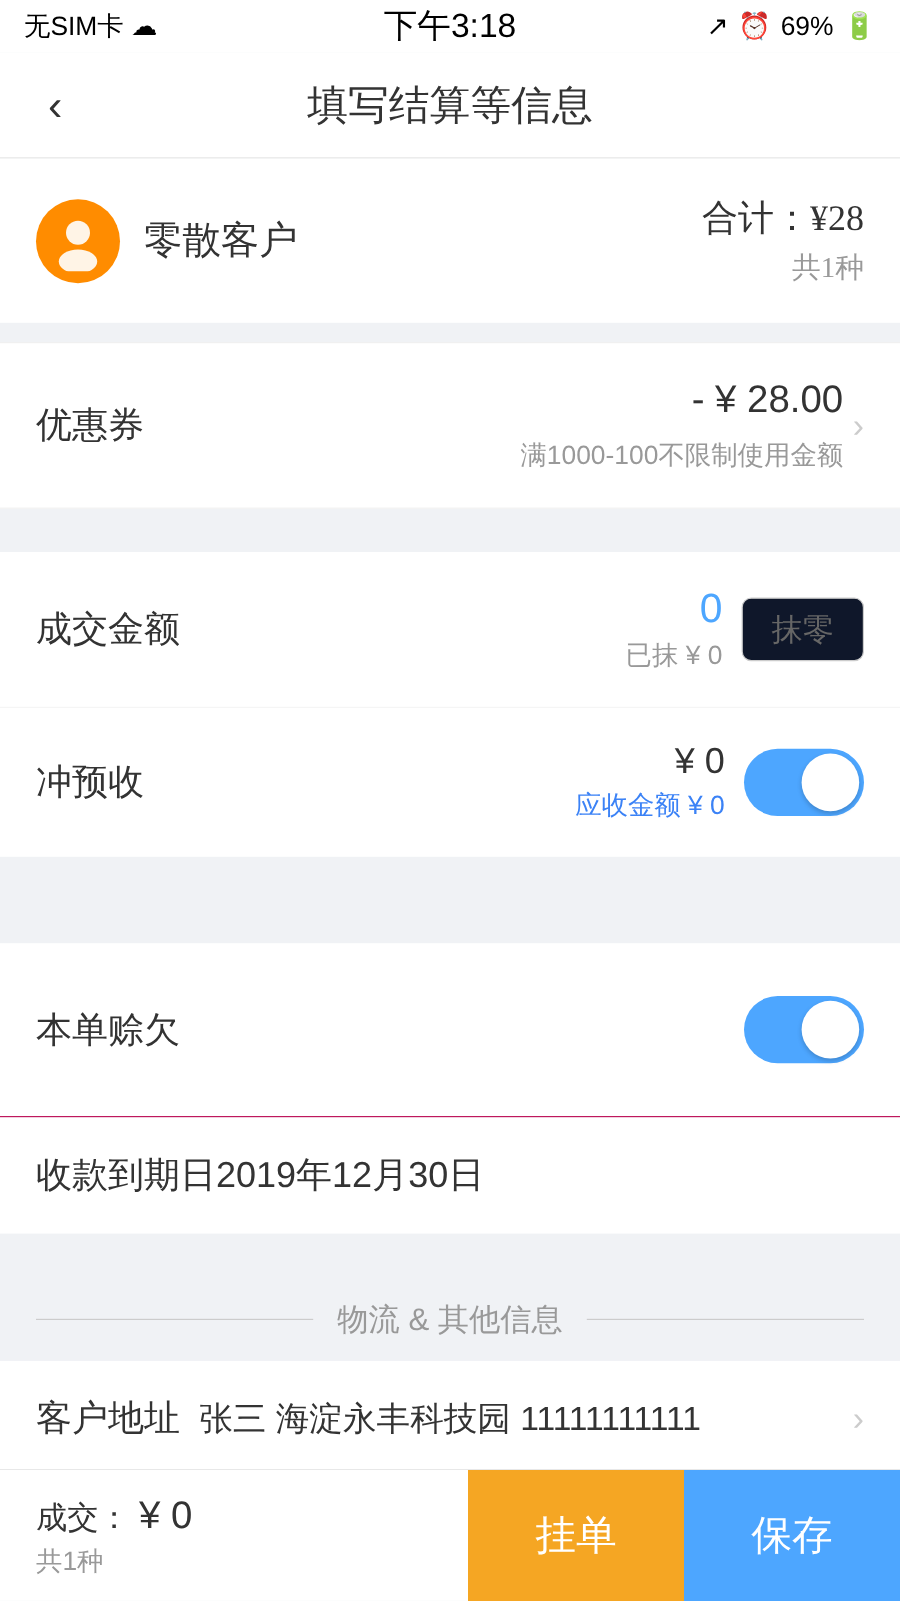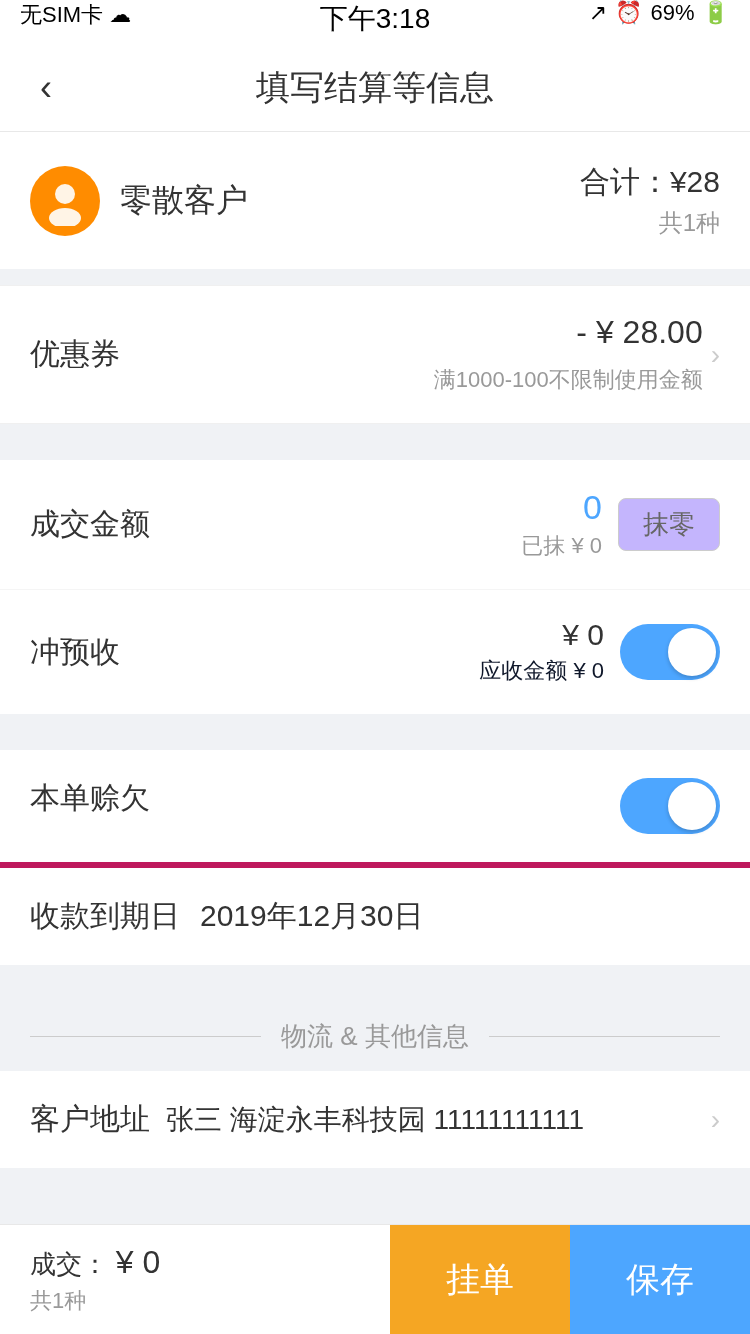--- a/index.html
+++ b/index.html
@@ -13,21 +13,21 @@
       color: #333;
       position: relative;
     }
 
     
     .status-bar {
       width: 750px;
       height: 44px;
       background: #fff;
       display: flex;
-      align-items: flex-start;
+      align-items: center;
       justify-content: space-between;
       padding: 0 20px;
       font-size: 24px;
       color: #000;
     }
     .status-left {
       display: flex;
       align-items: center;
       gap: 8px;
       font-size: 22px;
@@ -79,20 +79,21 @@
     }
 
     
     .customer-section {
       background: #fff;
       padding: 30px;
       display: flex;
       align-items: center;
       justify-content: space-between;
       margin-bottom: 16px;
+      font-family: Liberation Serif, serif;
     }
     .customer-left {
       display: flex;
       align-items: center;
       gap: 20px;
     }
     .avatar {
       width: 70px;
       height: 70px;
       border-radius: 50%;
@@ -205,21 +206,21 @@
       margin-top: 4px;
     }
 
     
     .round-btn {
       border: 1px solid #ccc;
       border-radius: 8px;
       padding: 8px 24px;
       font-size: 26px;
       color: #666;
-      background: #c4b5fd;
+      background: #0f172a;
       cursor: pointer;
     }
 
     
     .toggle {
       width: 100px;
       height: 56px;
       border-radius: 28px;
       background: #4da6ff;
       position: relative;
@@ -254,39 +255,39 @@
     }
     .prepay-amount-block {
       text-align: right;
     }
     .prepay-amount {
       font-size: 30px;
       color: #333;
     }
     .prepay-sub {
       font-size: 22px;
-      color: #0f172a;
+      color: #3b82f6;
       margin-top: 4px;
     }
 
     
     .debt-row {
-      padding: 28px 30px;
-      display: flex;
-      align-items: flex-start;
-      justify-content: space-between;
+      padding: 44px 30px;
+      display: flex;
+      align-items: center;
+      justify-content: space-between;
+      margin-top: 36px;
     }
 
     
     .due-date-row {
       padding: 28px 30px;
       display: flex;
       align-items: center;
-      gap: 20px;
-      border-top: 6px solid #be185d;
+      border-top: 1px solid #be185d;
     }
     .due-date-label {
       font-size: 30px;
       color: #333;
     }
     .due-date-value {
       font-size: 30px;
       color: #333;
     }
 

